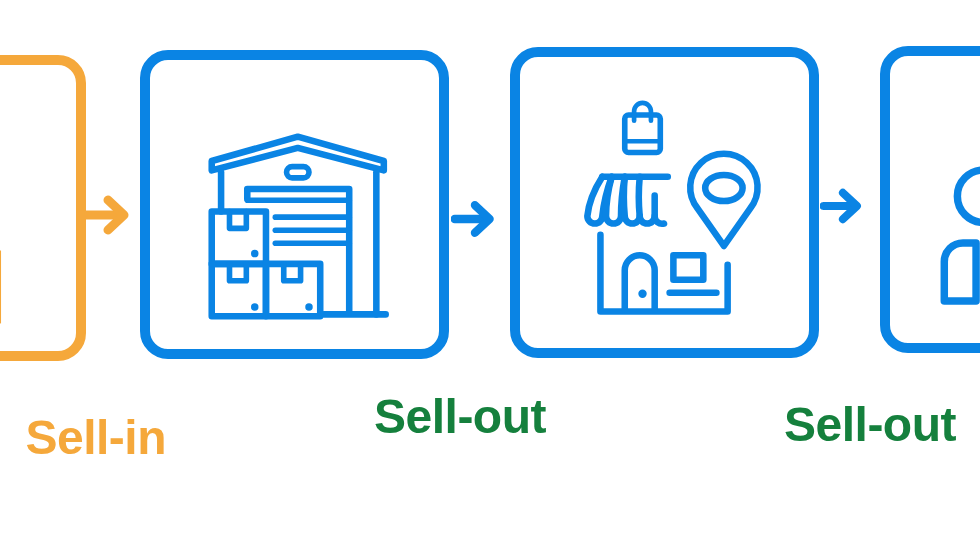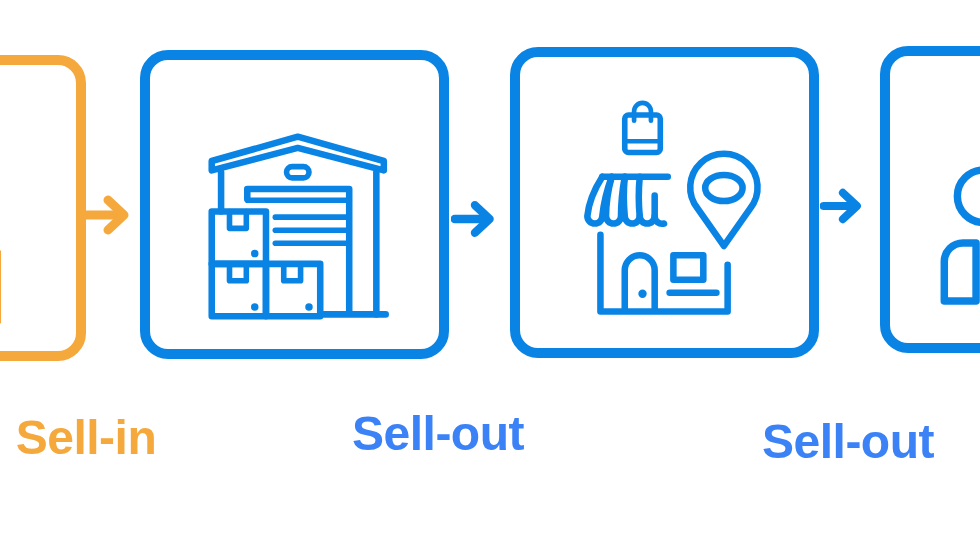--- a/index.html
+++ b/index.html
@@ -11,26 +11,26 @@
   .stage { position: absolute; left: 0; top: 0; width: 980px; height: 551px; }
   .box {
     position: absolute; box-sizing: border-box;
     border-radius: 28px; background: #fff;
   }
   .box.orange { border: 10px solid #F5A83B; }
   .box.blue { border: 10px solid #0A84E4; }
   .box svg { position: absolute; left: 0; top: 0; width: 100%; height: 100%; }
   .arrow { position: absolute; }
   .label {
-    position: absolute; font-weight: bold; text-align: center;
+    position: absolute; font-weight: bold; text-align: right;
     font-size: 48px; line-height: 66px; letter-spacing: -0.5px;
   }
   .label .line { display: block; }
   .label.orange { color: #F5A83B; }
-  .label.blue { color: #3b82f6; margin-top: 17px; }
+  .label.blue { color: #15803d; }
 </style>
 </head>
 <body>
 
 <div class="stage">
 
   <div class="box orange" style="left:-240px; top:55px; width:326px; height:306px;">
     <svg viewBox="0 0 326 306">
 
       <path d="M180 78 q8 -10 18 -6 q8 -8 18 -2 q10 -4 14 6 q4 10 -6 14 q-8 8 -18 4 q-10 6 -20 0 q-10 2 -10 -8 z" fill="#F5A83B"></path>

